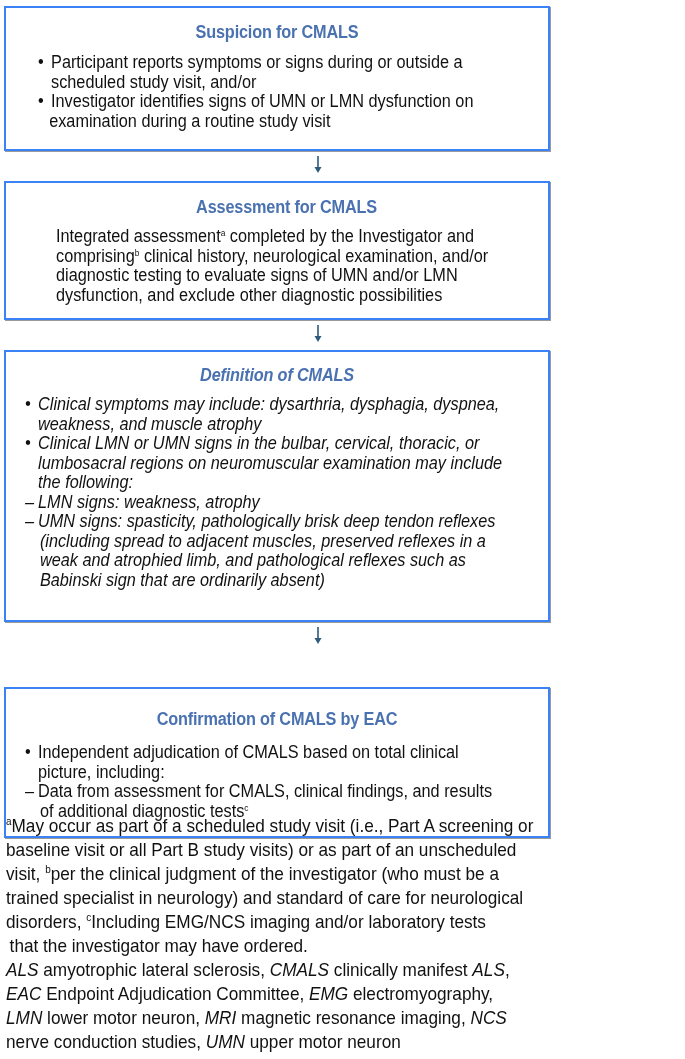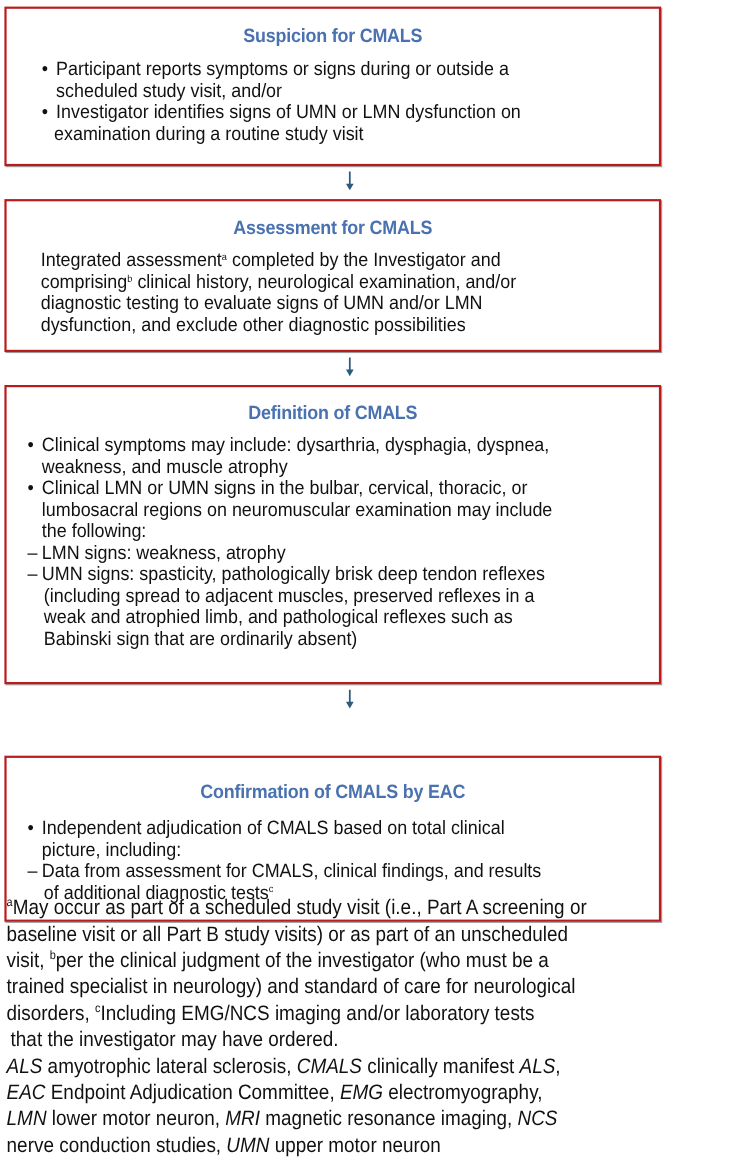--- a/index.html
+++ b/index.html
@@ -11,22 +11,22 @@
       width: 685px;
       height: 1059px;
       position: relative;
       overflow: hidden;
       font-family: "Liberation Sans", sans-serif;
       color: #111111;
     }
     .box {
       position: absolute;
       left: 4px;
-      width: 597px;
-      border: 2px solid #b91c1c;
+      width: 546px;
+      border: 2px solid #3b82f6;
       box-shadow: 1px 1px 0 #9a9a9a;
       background: #ffffff;
       box-sizing: border-box;
     }
     .box-title {
       text-align: center;
       color: #4a72b0;
       font-weight: bold;
       font-size: 17.5px;
       letter-spacing: -0.2px;
@@ -101,36 +101,36 @@
     <div class="bullet-item"><span class="mark">•</span><span>Investigator identifies signs of UMN or LMN dysfunction on</span></div>
     <div class="bullet-item" style="padding-left:12px;"><span>examination during a routine study visit</span></div>
   </div>
 </div>
 
 <svg class="arrow" style="top:155px;" viewBox="0 0 12 20">
   <line x1="6" y1="1" x2="6" y2="14" stroke="#2e5a7c" stroke-width="1.6"></line>
   <polygon points="2.5,12 9.5,12 6,18" fill="#2e5a7c"></polygon>
 </svg>
 
-<div class="box" style="top:181px;height:139px;">
+<div class="box" style="top:181px;height:139px;padding-left:19px;">
   <div class="box-title" style="margin-top:14px;">Assessment for CMALS</div>
   <div class="content" style="margin-left:31px;margin-top:9px;">
     <div><span>Integrated assessment</span><sup>a</sup><span> completed by the Investigator and</span></div>
     <div><span>comprising</span><sup>b</sup><span> clinical history, neurological examination, and/or</span></div>
     <div>diagnostic testing to evaluate signs of UMN and/or LMN</div>
     <div>dysfunction, and exclude other diagnostic possibilities</div>
   </div>
 </div>
 
 <svg class="arrow" style="top:324px;" viewBox="0 0 12 20">
   <line x1="6" y1="1" x2="6" y2="14" stroke="#2e5a7c" stroke-width="1.6"></line>
   <polygon points="2.5,12 9.5,12 6,18" fill="#2e5a7c"></polygon>
 </svg>
 
-<div class="box" style="top:350px;height:272px;">
+<div class="box" style="top:350px;height:272px;font-style:italic;">
   <div class="box-title" style="margin-top:13px;">Definition of CMALS</div>
   <div class="content" style="margin-left:19px;margin-top:9px;">
     <div class="bullet-item"><span class="mark">•</span><span>Clinical symptoms may include: dysarthria, dysphagia, dyspnea,</span></div>
     <div class="bullet-item"><span>weakness, and muscle atrophy</span></div>
     <div class="bullet-item"><span class="mark">•</span><span>Clinical LMN or UMN signs in the bulbar, cervical, thoracic, or</span></div>
     <div class="bullet-item"><span>lumbosacral regions on neuromuscular examination may include</span></div>
     <div class="bullet-item"><span>the following:</span></div>
     <div class="dash-item"><span class="mark">–</span><span>LMN signs: weakness, atrophy</span></div>
     <div class="dash-item"><span class="mark">–</span><span>UMN signs: spasticity, pathologically brisk deep tendon reflexes</span></div>
     <div class="dash-item" style="padding-left:16px;"><span>(including spread to adjacent muscles, preserved reflexes in a</span></div>

